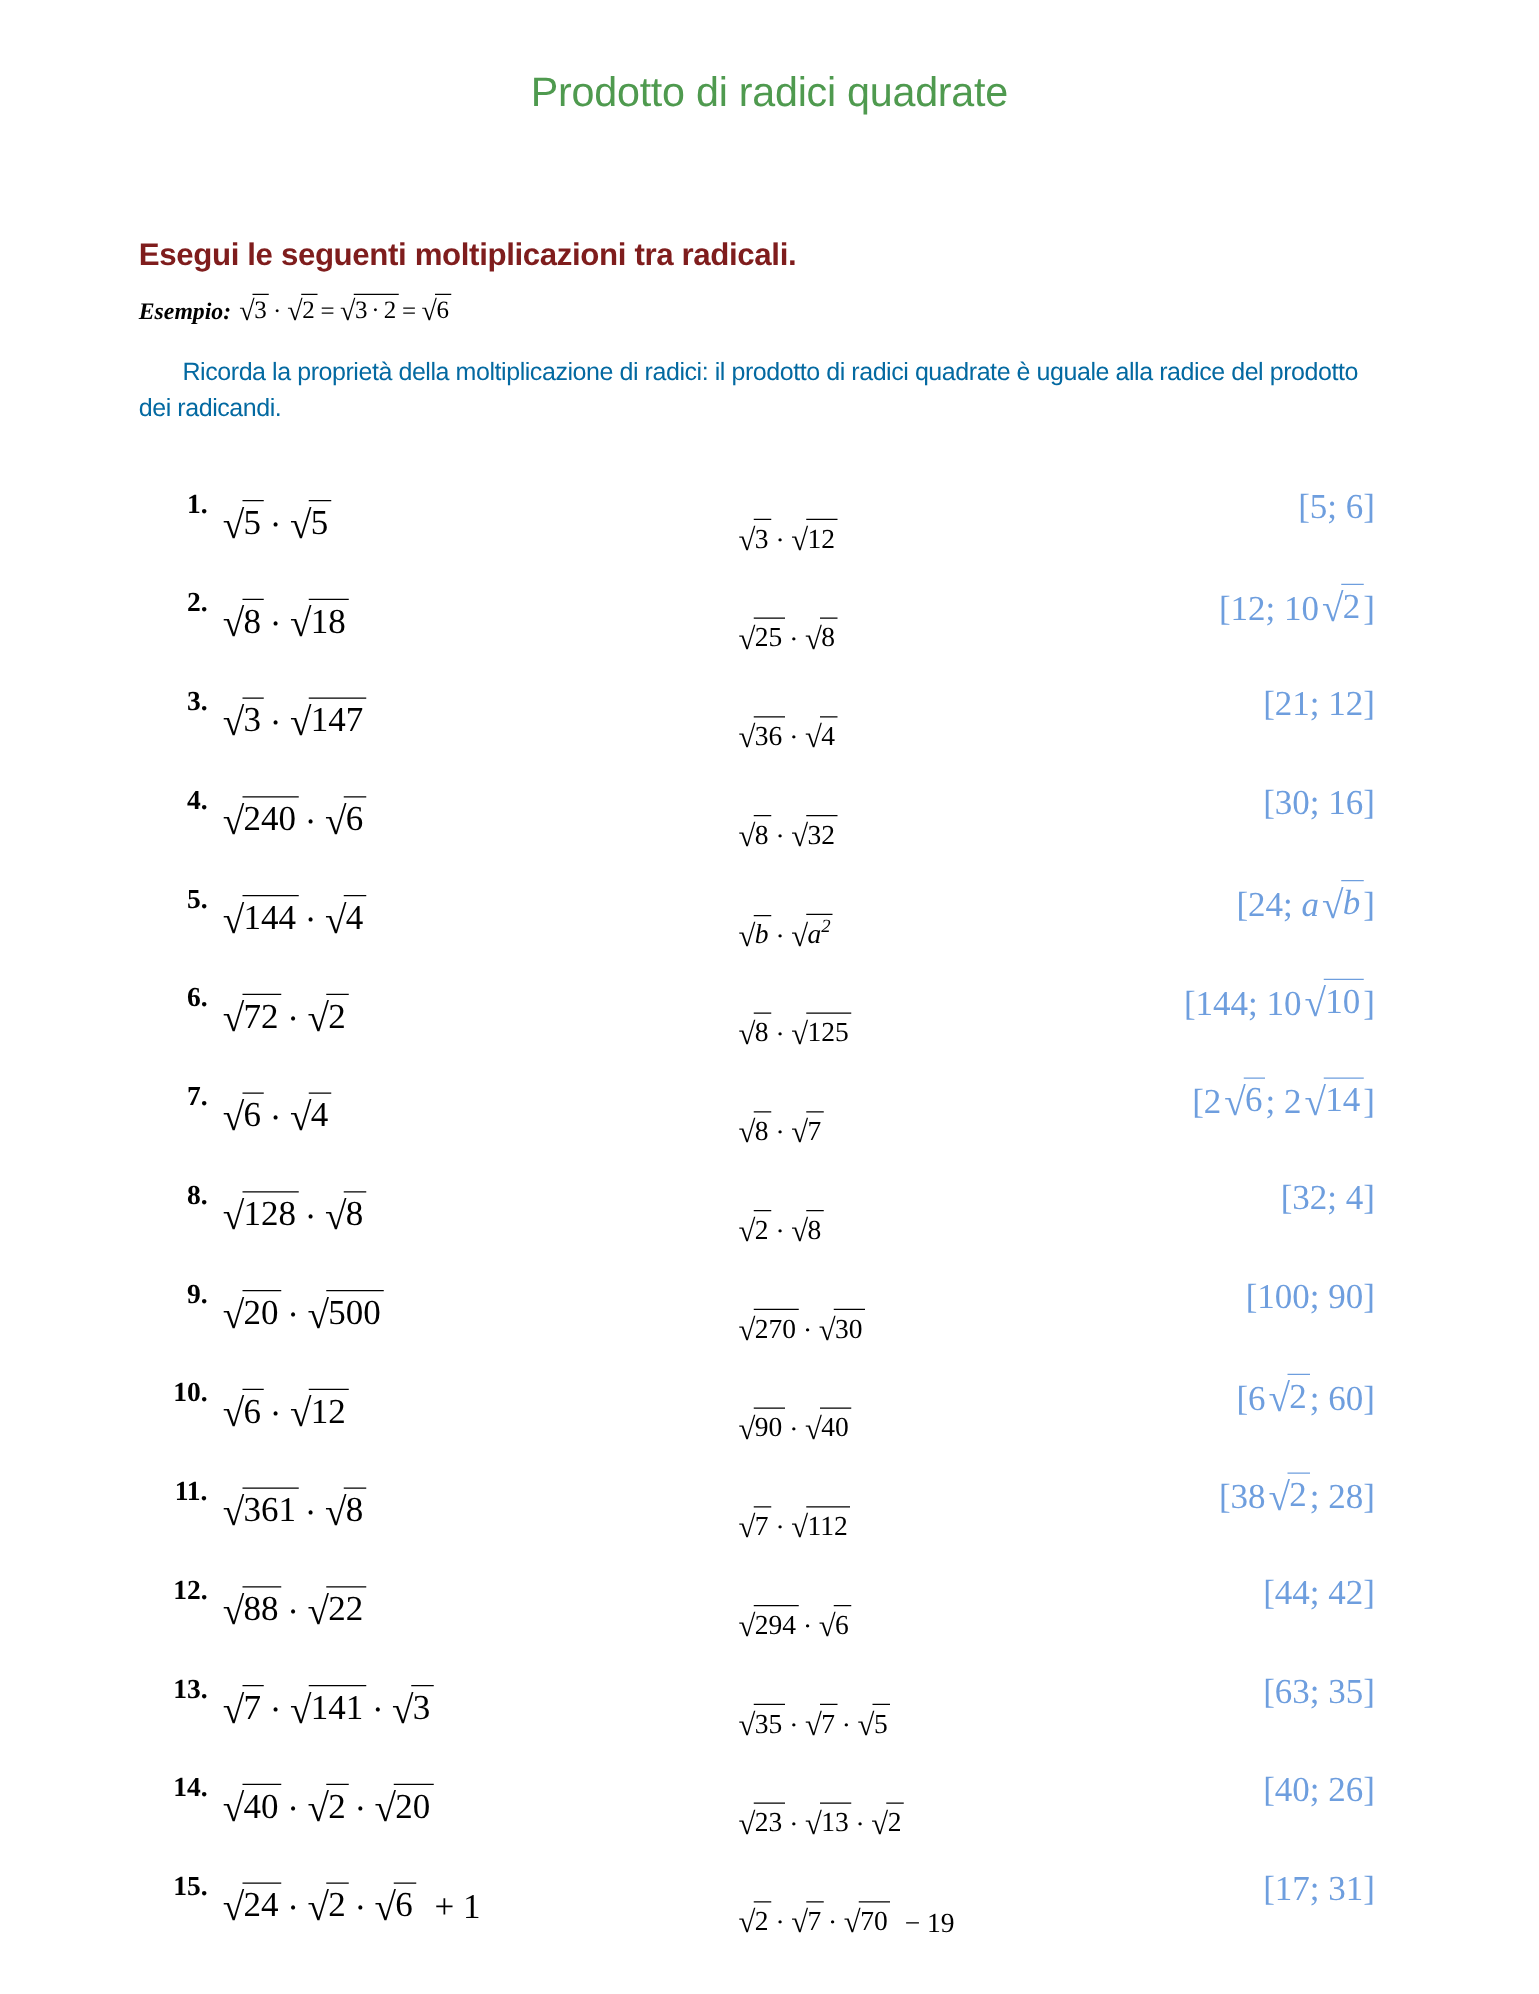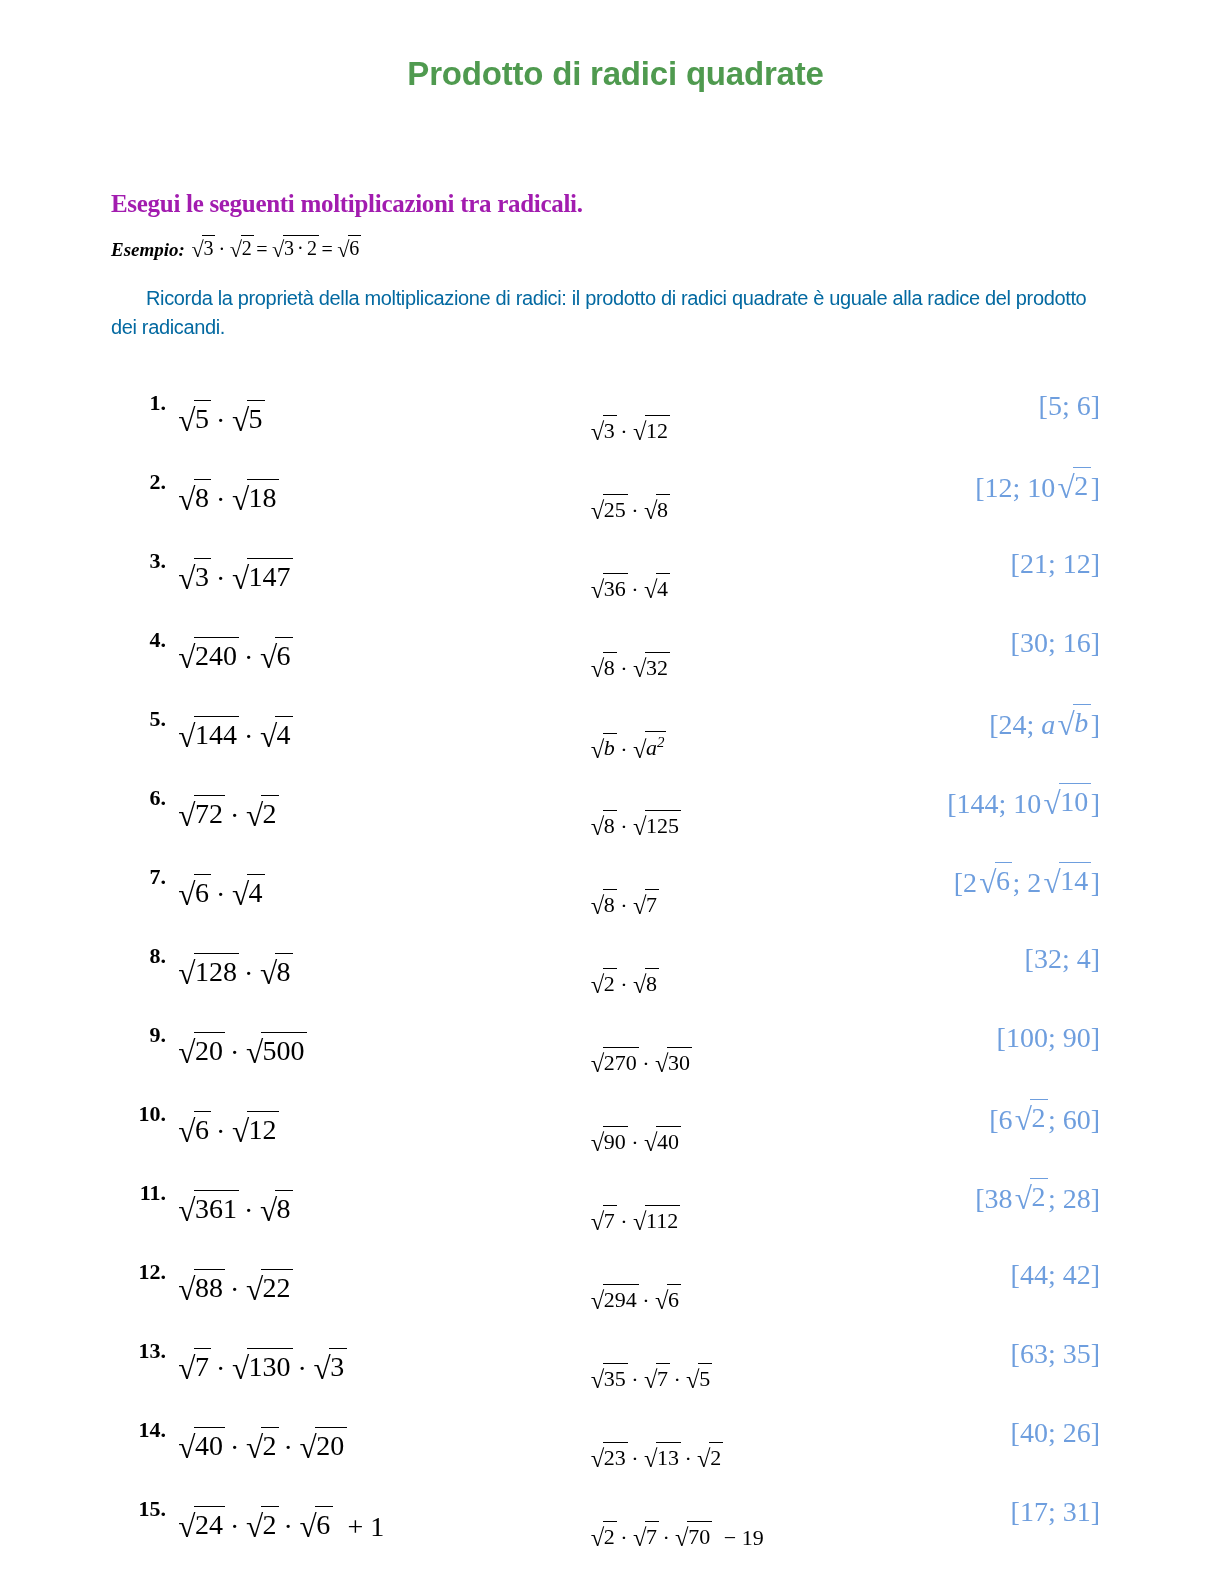--- a/index.html
+++ b/index.html
@@ -18,34 +18,34 @@
 
   
   .page-title {
     position: absolute;
     top: 55px;
     left: 0;
     width: 1231px;
     text-align: center;
     font-family: "Liberation Sans", sans-serif;
     font-size: 33px;
-    font-weight: 700;
+    font-weight: 400;
     color: #4f9a4f;
     letter-spacing: -0.2px;
   }
 
   
   .instruction {
     position: absolute;
     top: 190px;
     left: 111px;
-    font-family: Liberation Serif, serif;
+    font-family: Liberation Sans, sans-serif;
     font-size: 25px;
     font-weight: bold;
-    color: #a21caf;
+    color: #7f1d1d;
     letter-spacing: -0.3px;
   }
 
   
   .example-line {
     position: absolute;
     top: 236px;
     left: 111px;
     font-family: "Liberation Serif", serif;
     font-size: 20px;
@@ -228,21 +228,21 @@
       <div class="ex-ans m">[38<span class="rad"><span class="sym">√</span><span class="arg">2</span></span>; 28]</div>
     </div>
     <div class="ex-row">
       <div class="ex-num">12.</div>
       <div class="ex-col1 m"><span class="rad"><span class="sym">√</span><span class="arg">88</span></span><span class="dot">·</span><span class="rad"><span class="sym">√</span><span class="arg">22</span></span></div>
       <div class="ex-col2 m"><span class="rad"><span class="sym">√</span><span class="arg">294</span></span><span class="dot">·</span><span class="rad"><span class="sym">√</span><span class="arg">6</span></span></div>
       <div class="ex-ans m">[44; 42]</div>
     </div>
     <div class="ex-row">
       <div class="ex-num">13.</div>
-      <div class="ex-col1 m"><span class="rad"><span class="sym">√</span><span class="arg">7</span></span><span class="dot">·</span><span class="rad"><span class="sym">√</span><span class="arg">130</span></span><span class="dot">·</span><span class="rad"><span class="sym">√</span><span class="arg">3</span></span></div>
+      <div class="ex-col1 m"><span class="rad"><span class="sym">√</span><span class="arg">7</span></span><span class="dot">·</span><span class="rad"><span class="sym">√</span><span class="arg">141</span></span><span class="dot">·</span><span class="rad"><span class="sym">√</span><span class="arg">3</span></span></div>
       <div class="ex-col2 m"><span class="rad"><span class="sym">√</span><span class="arg">35</span></span><span class="dot">·</span><span class="rad"><span class="sym">√</span><span class="arg">7</span></span><span class="dot">·</span><span class="rad"><span class="sym">√</span><span class="arg">5</span></span></div>
       <div class="ex-ans m">[63; 35]</div>
     </div>
     <div class="ex-row">
       <div class="ex-num">14.</div>
       <div class="ex-col1 m"><span class="rad"><span class="sym">√</span><span class="arg">40</span></span><span class="dot">·</span><span class="rad"><span class="sym">√</span><span class="arg">2</span></span><span class="dot">·</span><span class="rad"><span class="sym">√</span><span class="arg">20</span></span></div>
       <div class="ex-col2 m"><span class="rad"><span class="sym">√</span><span class="arg">23</span></span><span class="dot">·</span><span class="rad"><span class="sym">√</span><span class="arg">13</span></span><span class="dot">·</span><span class="rad"><span class="sym">√</span><span class="arg">2</span></span></div>
       <div class="ex-ans m">[40; 26]</div>
     </div>
     <div class="ex-row">

